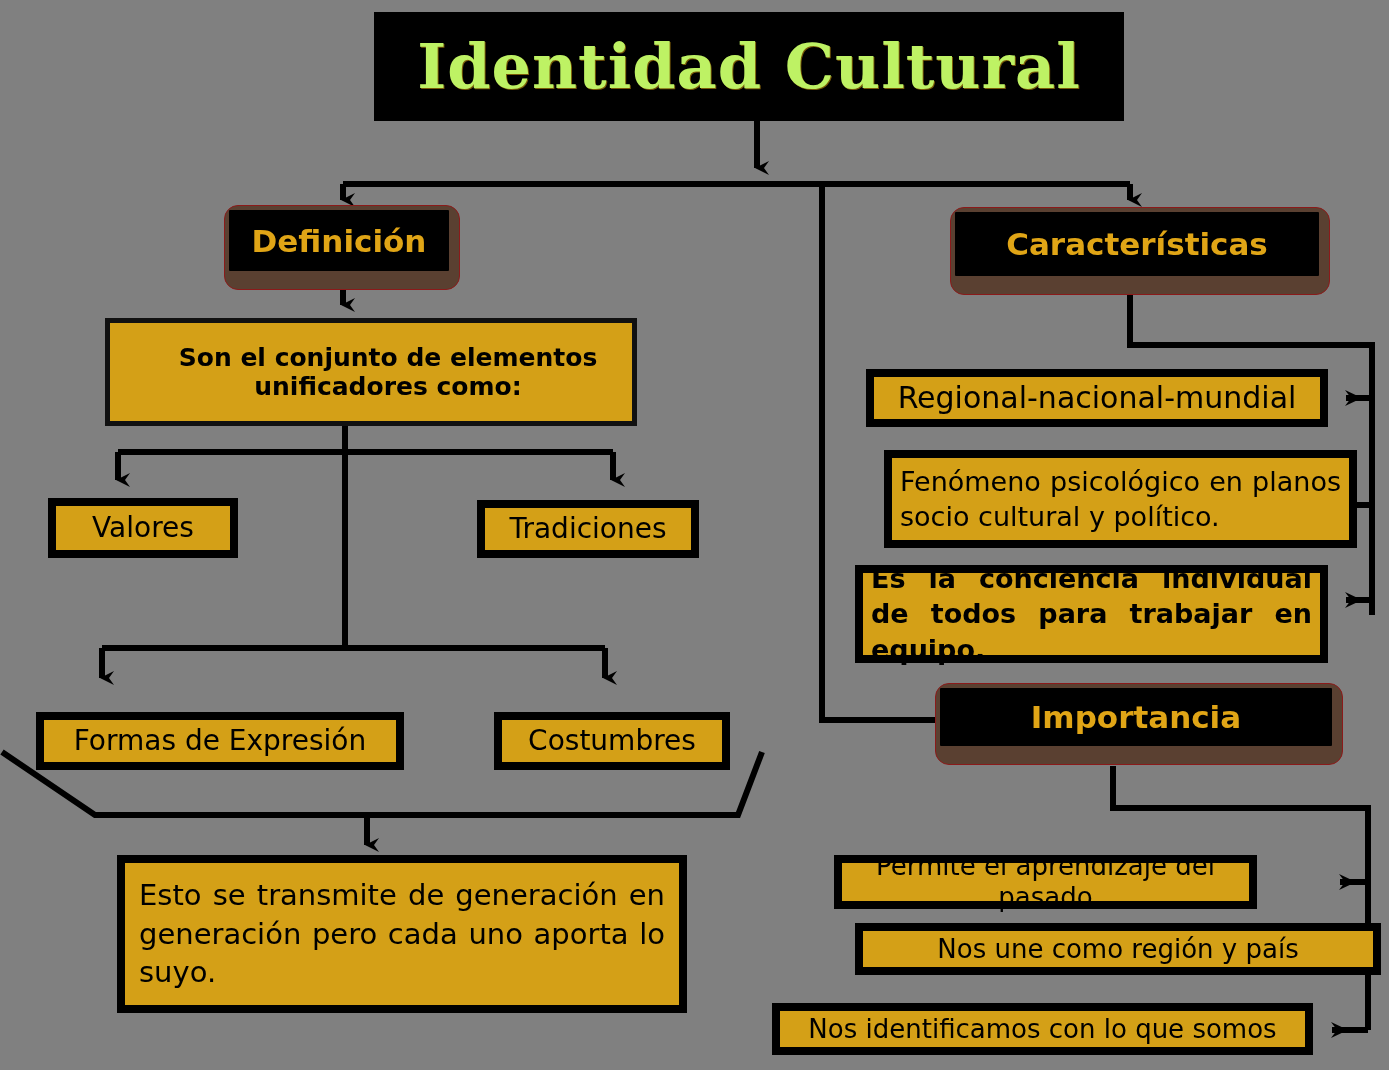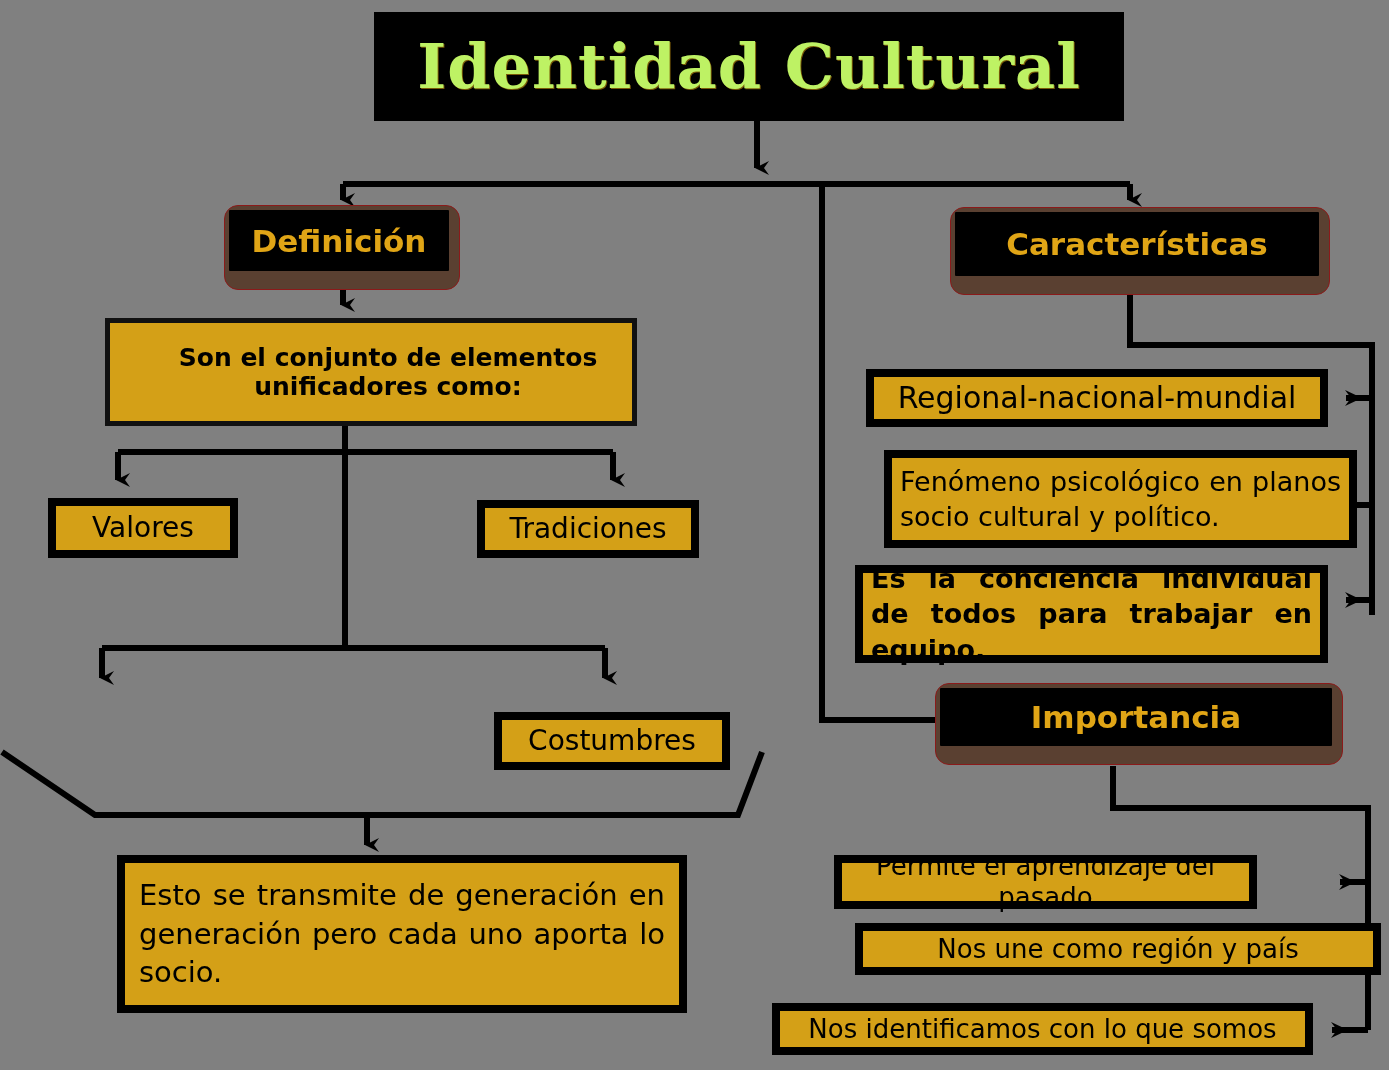--- a/index.html
+++ b/index.html
@@ -165,27 +165,30 @@
   </div>
 
   <div class="gbox red" style="left:48px; top:498px; width:190px; height:60px;">
     <div class="gbox-text t-center" style="font-size:28px;">Valores</div>
   </div>
 
   <div class="gbox red" style="left:477px; top:500px; width:222px; height:58px;">
     <div class="gbox-text t-center" style="font-size:28px;">Tradiciones</div>
   </div>
 
+  <div class="gbox red" style="left:36px; top:712px; width:368px; height:58px;">
+    <div class="gbox-text t-center" style="font-size:28px;">Formas de Expresión</div>
+  </div>
 
   <div class="gbox red" style="left:494px; top:712px; width:236px; height:58px;">
     <div class="gbox-text t-center" style="font-size:28px;">Costumbres</div>
   </div>
 
   <div class="gbox red" style="left:117px; top:855px; width:570px; height:158px;">
-    <div class="gbox-text t-just" style="font-size:29px; line-height:1.33; padding:0 14px;">Esto se transmite de generación en generación pero cada uno aporta lo socio.</div>
+    <div class="gbox-text t-just" style="font-size:29px; line-height:1.33; padding:0 14px;">Esto se transmite de generación en generación pero cada uno aporta lo suyo.</div>
   </div>
 
   <div class="pill" style="left:950px; top:207px; width:380px; height:88px;">
     <div class="pill-inner">
       <span class="pill-text">Características</span>
     </div>
   </div>
 
   <div class="gbox red" style="left:866px; top:369px; width:462px; height:58px;">
     <div class="gbox-text t-center" style="font-size:30px;">Regional-nacional-mundial</div>

